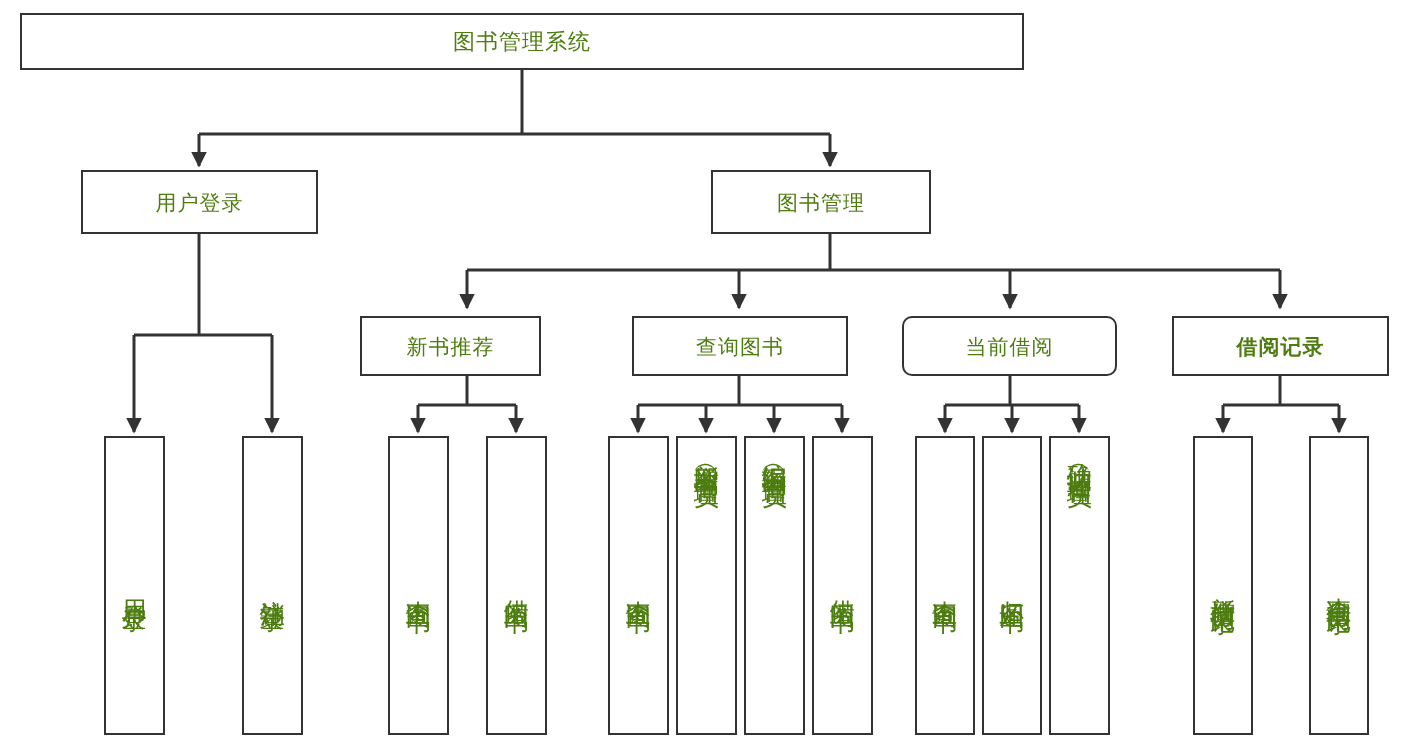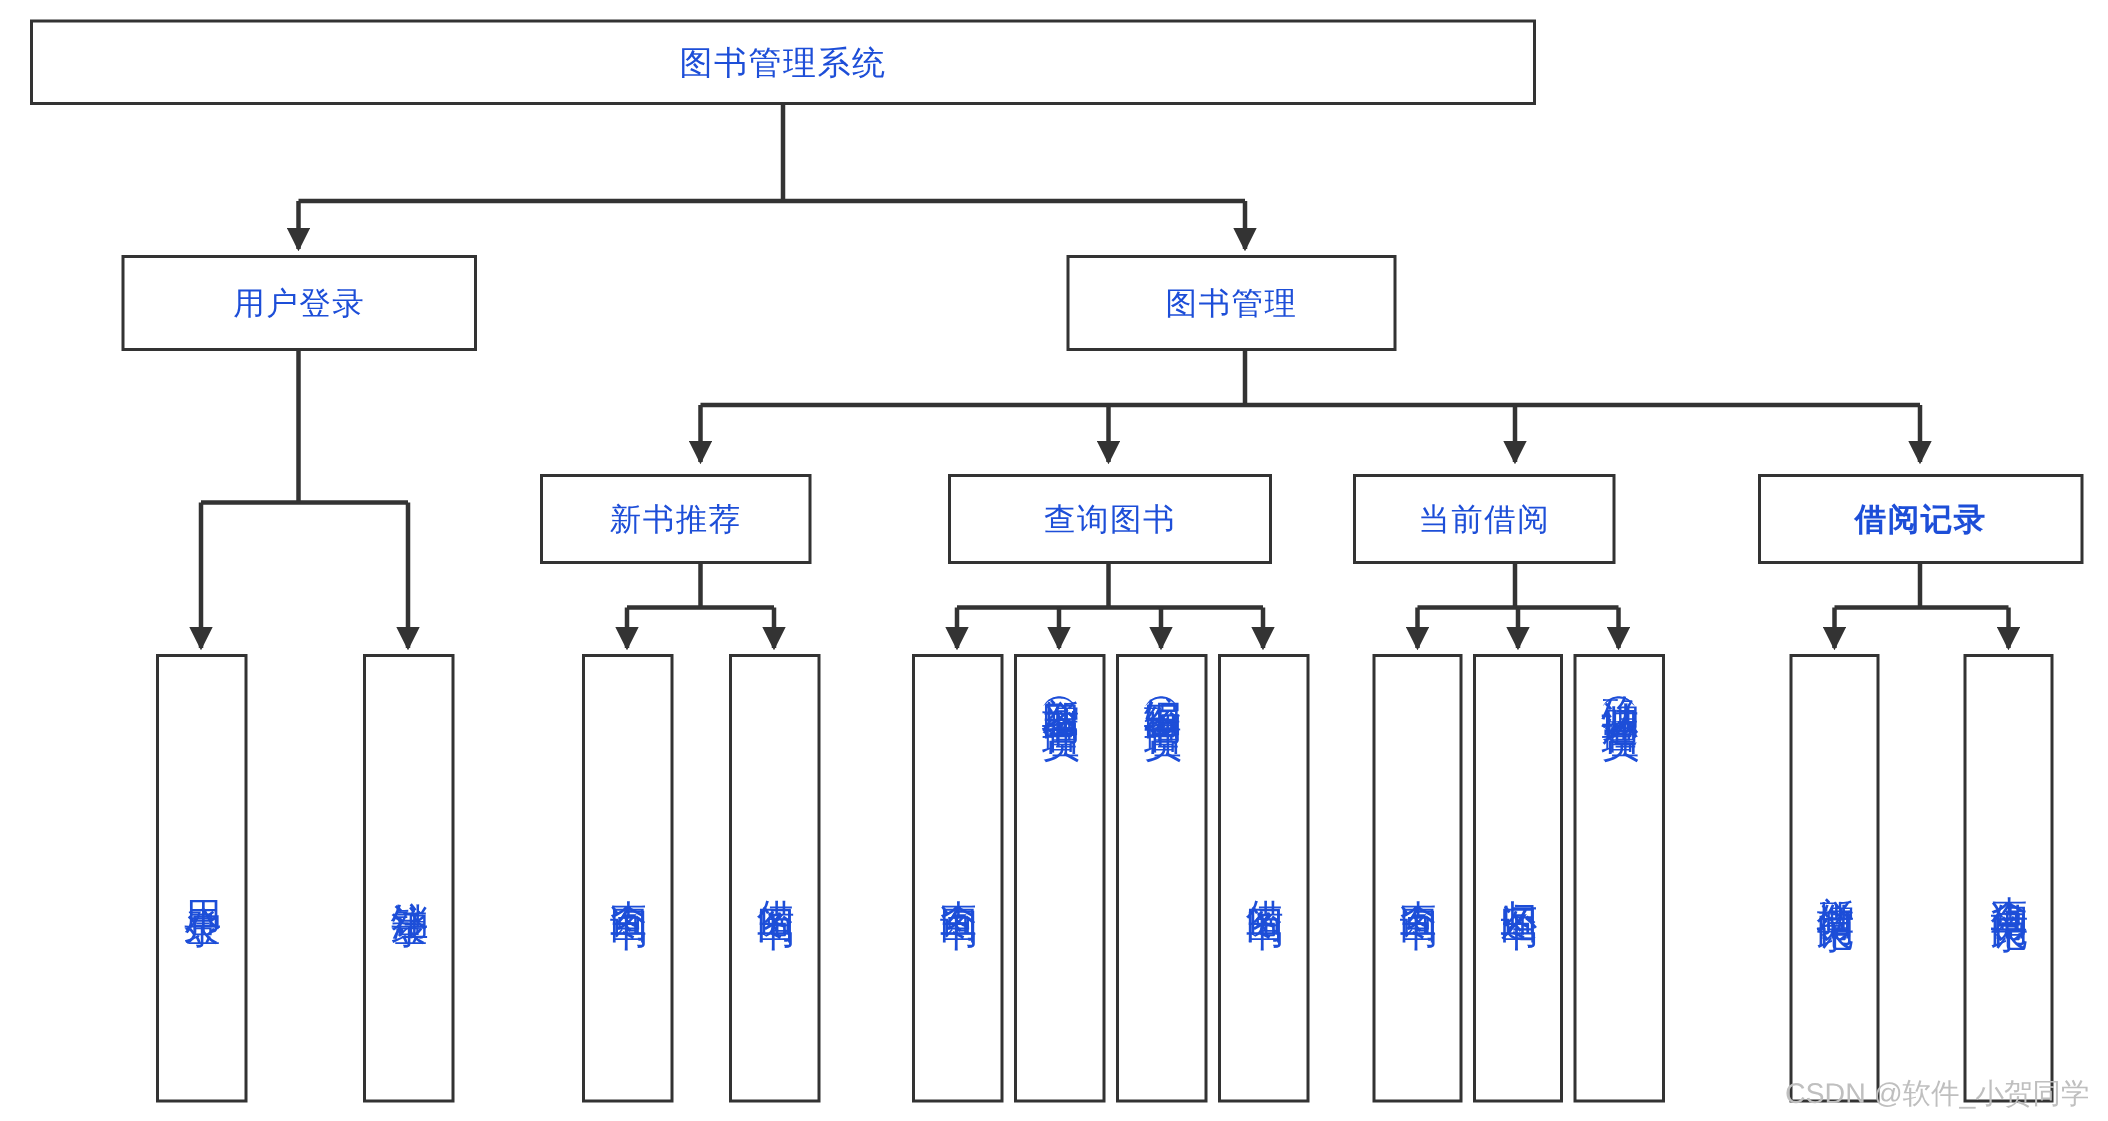--- a/index.html
+++ b/index.html
@@ -31,21 +31,21 @@
     box-sizing: border-box;
     background: #ffffff;
     border: 2px solid #333333;
     display: flex;
     align-items: center;
     justify-content: center;
     color: #3c3c3c;
     z-index: 2;
   }
   .node .label {
-    color: #1d4ed8;
+    color: #4d7c0f;
     line-height: 1.0;
     text-align: right;
     user-select: none;
   }
   
   .node.horiz .label {
     font-size: 21px;
     letter-spacing: 1px;
     white-space: nowrap;
   }
@@ -149,21 +149,21 @@
   </div>
 
   <div class="node horiz" style="left:360px; top:316px; width:181px; height:60px;">
     <span class="label">新书推荐</span>
   </div>
 
   <div class="node horiz" style="left:632px; top:316px; width:216px; height:60px;">
     <span class="label">查询图书</span>
   </div>
 
-  <div class="node horiz" style="left:902px; top:316px; width:175px; height:60px;">
+  <div class="node horiz" style="left:902px; top:316px; width:215px; height:60px;border-radius:10px;">
     <span class="label">当前借阅</span>
   </div>
 
   <div class="node horiz" style="left:1172px; top:316px; width:217px; height:60px;font-weight:bold;">
     <span class="label">借阅记录</span>
   </div>
 
   <div class="node vert mid" style="left:104px; top:436px; width:61px; height:299px;">
     <span class="label">用户登录</span>
   </div>
@@ -209,15 +209,14 @@
   </div>
 
   <div class="node vert mid" style="left:1193px; top:436px; width:60px; height:299px;">
     <span class="label">新增借阅记录</span>
   </div>
 
   <div class="node vert mid" style="left:1309px; top:436px; width:60px; height:299px;">
     <span class="label">查询借阅记录</span>
   </div>
 
-  <div id="watermark" style="left:1190px; top:716px;">CSDN @软件_小贺同学</div>
 
 </div>
 
 </body></html>

